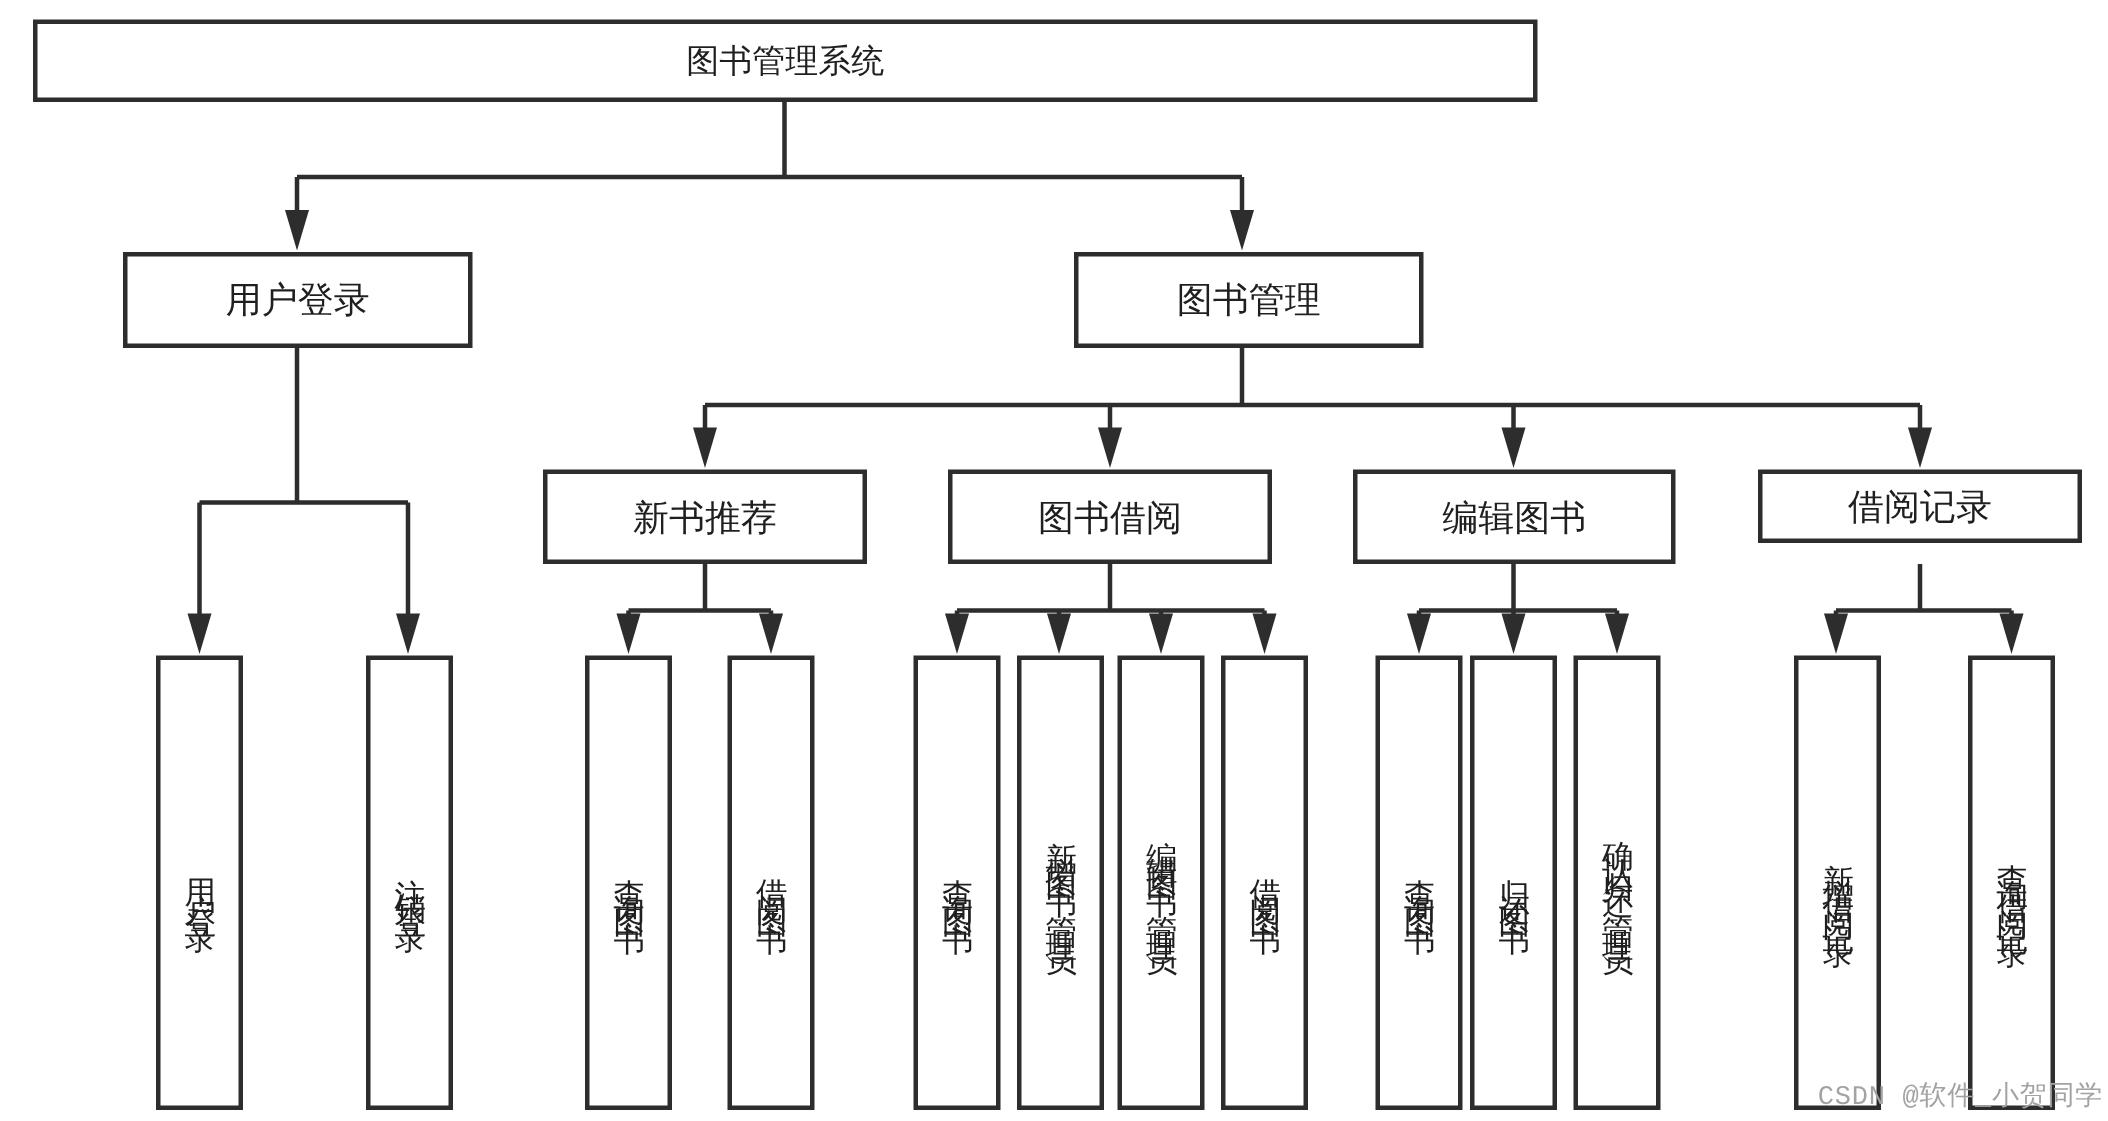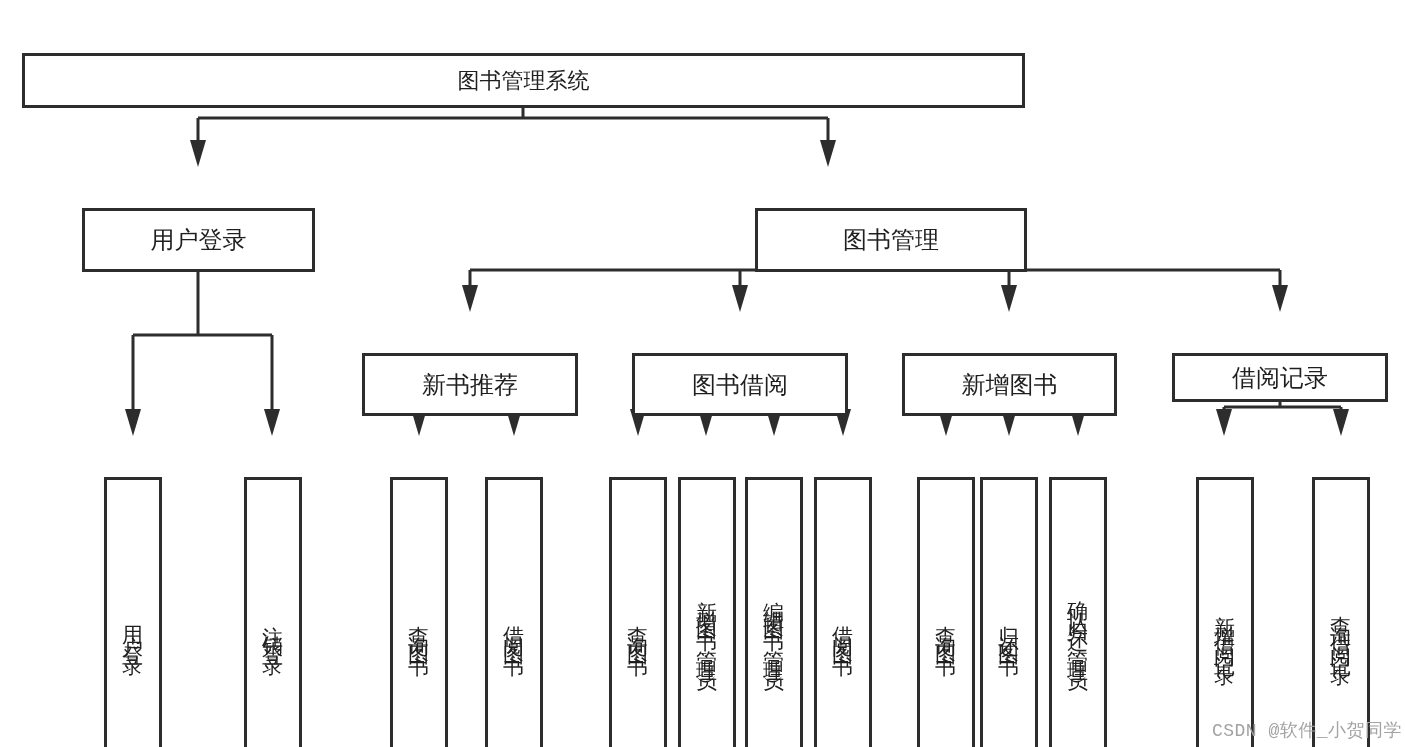--- a/index.html
+++ b/index.html
@@ -11,21 +11,20 @@
     position:relative;width:1405px;height:747px;background:var(--bg);
     font-family:"Liberation Sans",sans-serif;color:var(--text);overflow:hidden;
   }
   #connectors{position:absolute;left:0;top:0;width:1405px;height:747px;}
   #connectors path{stroke:var(--line);stroke-width:3;fill:none;}
   #connectors polygon{fill:var(--line);stroke:none;}
   .box{
     position:absolute;box-sizing:border-box;background:var(--fill);
     border:3px solid var(--border);display:flex;align-items:center;justify-content:center;
     text-align:left;
-    margin-top:40px;
   }
   .root-box{font-size:22px;}
   .h-box{font-size:24px;}
   .v-box span{
     writing-mode:vertical-rl;text-orientation:mixed;
     font-size:21px;letter-spacing:10px;line-height:1;white-space:nowrap;
   }
   .watermark{
     position:absolute;top:718px;right:3px;font-size:18px;
     color:var(--watermark);letter-spacing:0.5px;white-space:nowrap;font-family:Liberation Mono, monospace;
@@ -68,25 +67,25 @@
     <polygon points="1070,409 1086,409 1078,436"></polygon>
 
     <path d="M1280 376 V407 M1224 407 H1341 M1224 407 V414 M1341 407 V414"></path>
     <polygon points="1216,409 1232,409 1224,436"></polygon>
     <polygon points="1333,409 1349,409 1341,436"></polygon>
   </svg>
 
   <div class="box root-box" style="left:22px;top:13px;width:1003px;height:55px">图书管理系统</div>
 
   <div class="box h-box" style="left:82px;top:168px;width:233px;height:64px">用户登录</div>
-  <div class="box h-box" style="left:755px;top:168px;width:272px;height:64px">图书管理</div>
+  <div class="box h-box" style="left:716px;top:168px;width:233px;height:64px">图书管理</div>
 
   <div class="box h-box" style="left:362px;top:313px;width:216px;height:63px">新书推荐</div>
   <div class="box h-box" style="left:632px;top:313px;width:216px;height:63px">图书借阅</div>
-  <div class="box h-box" style="left:902px;top:313px;width:215px;height:63px">新增图书</div>
+  <div class="box h-box" style="left:902px;top:313px;width:215px;height:63px">编辑图书</div>
   <div class="box h-box" style="left:1172px;top:313px;width:216px;height:49px">借阅记录</div>
 
   <div class="box v-box" style="left:104px;top:437px;width:58px;height:303px">
     <span>用户登录</span>
   </div>
   <div class="box v-box" style="left:244px;top:437px;width:58px;height:303px">
     <span>注销登录</span>
   </div>
 
   <div class="box v-box" style="left:390px;top:437px;width:58px;height:303px">

